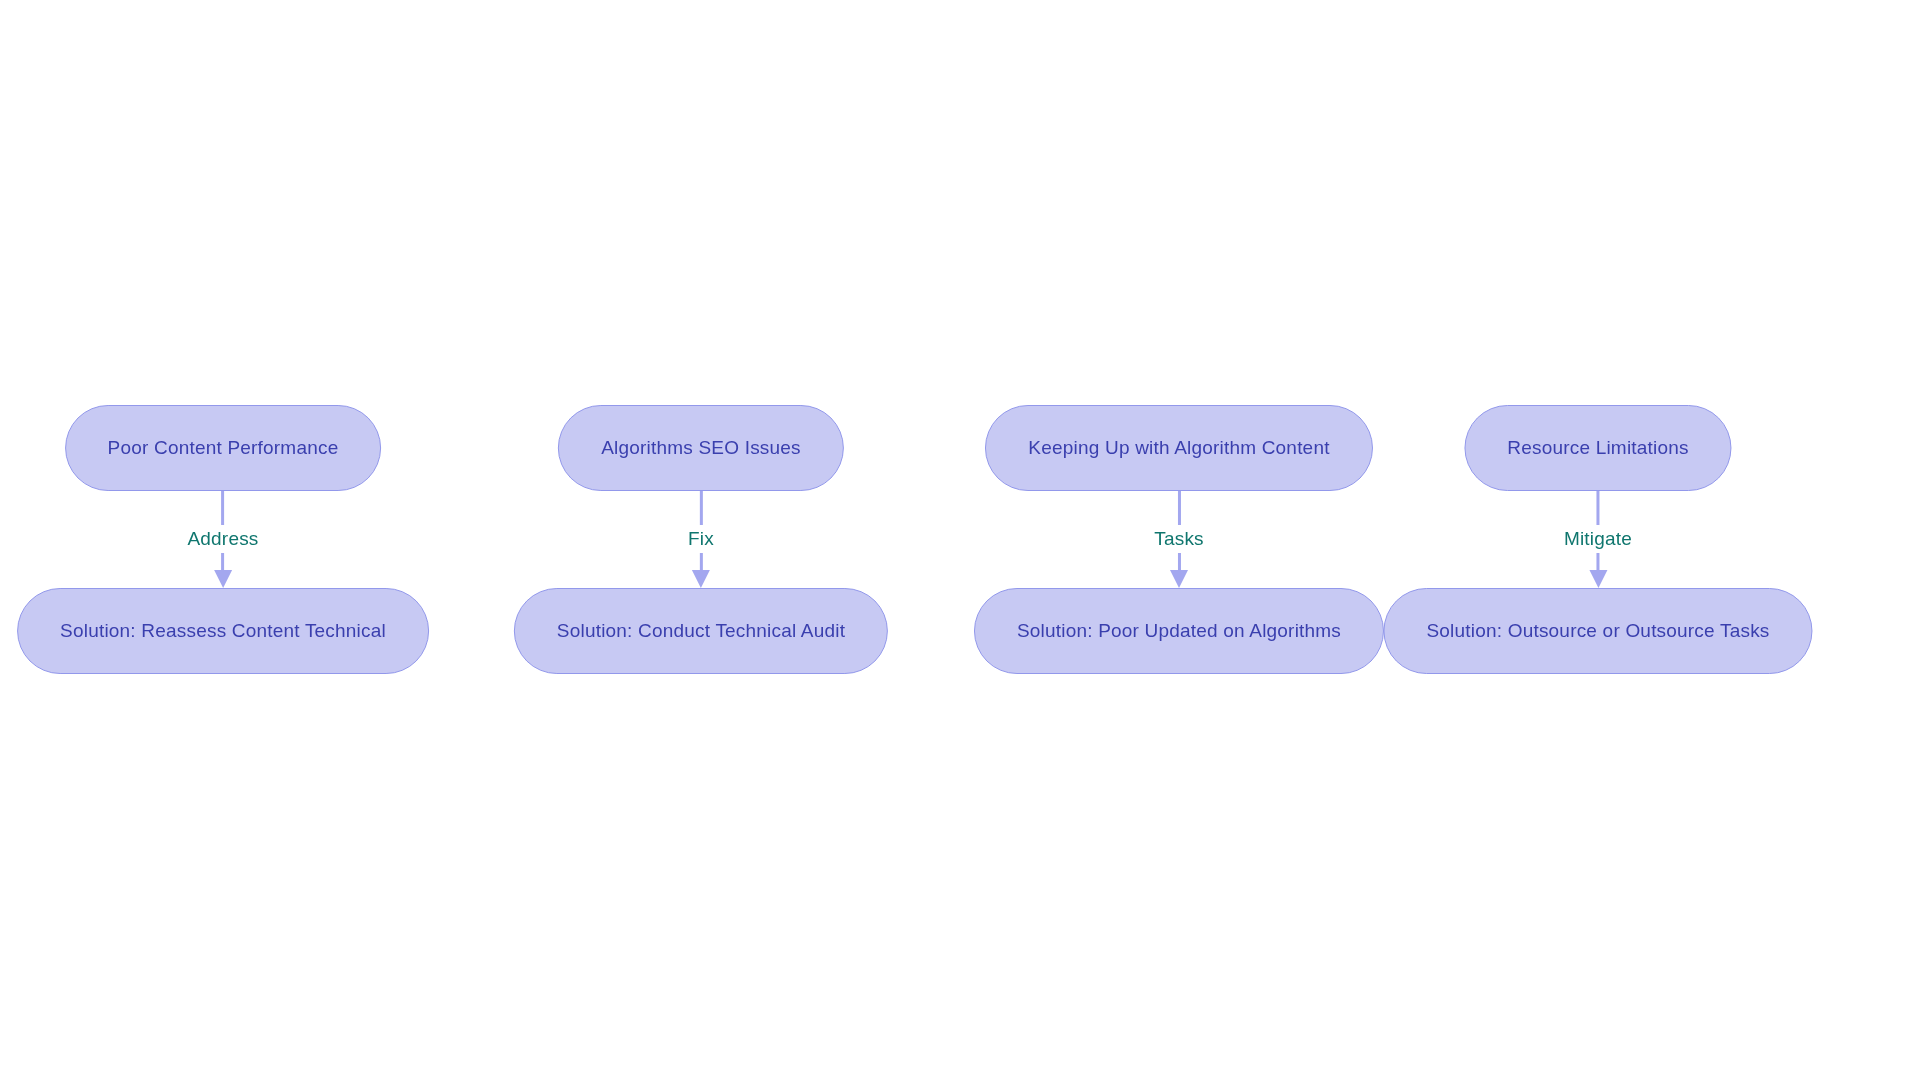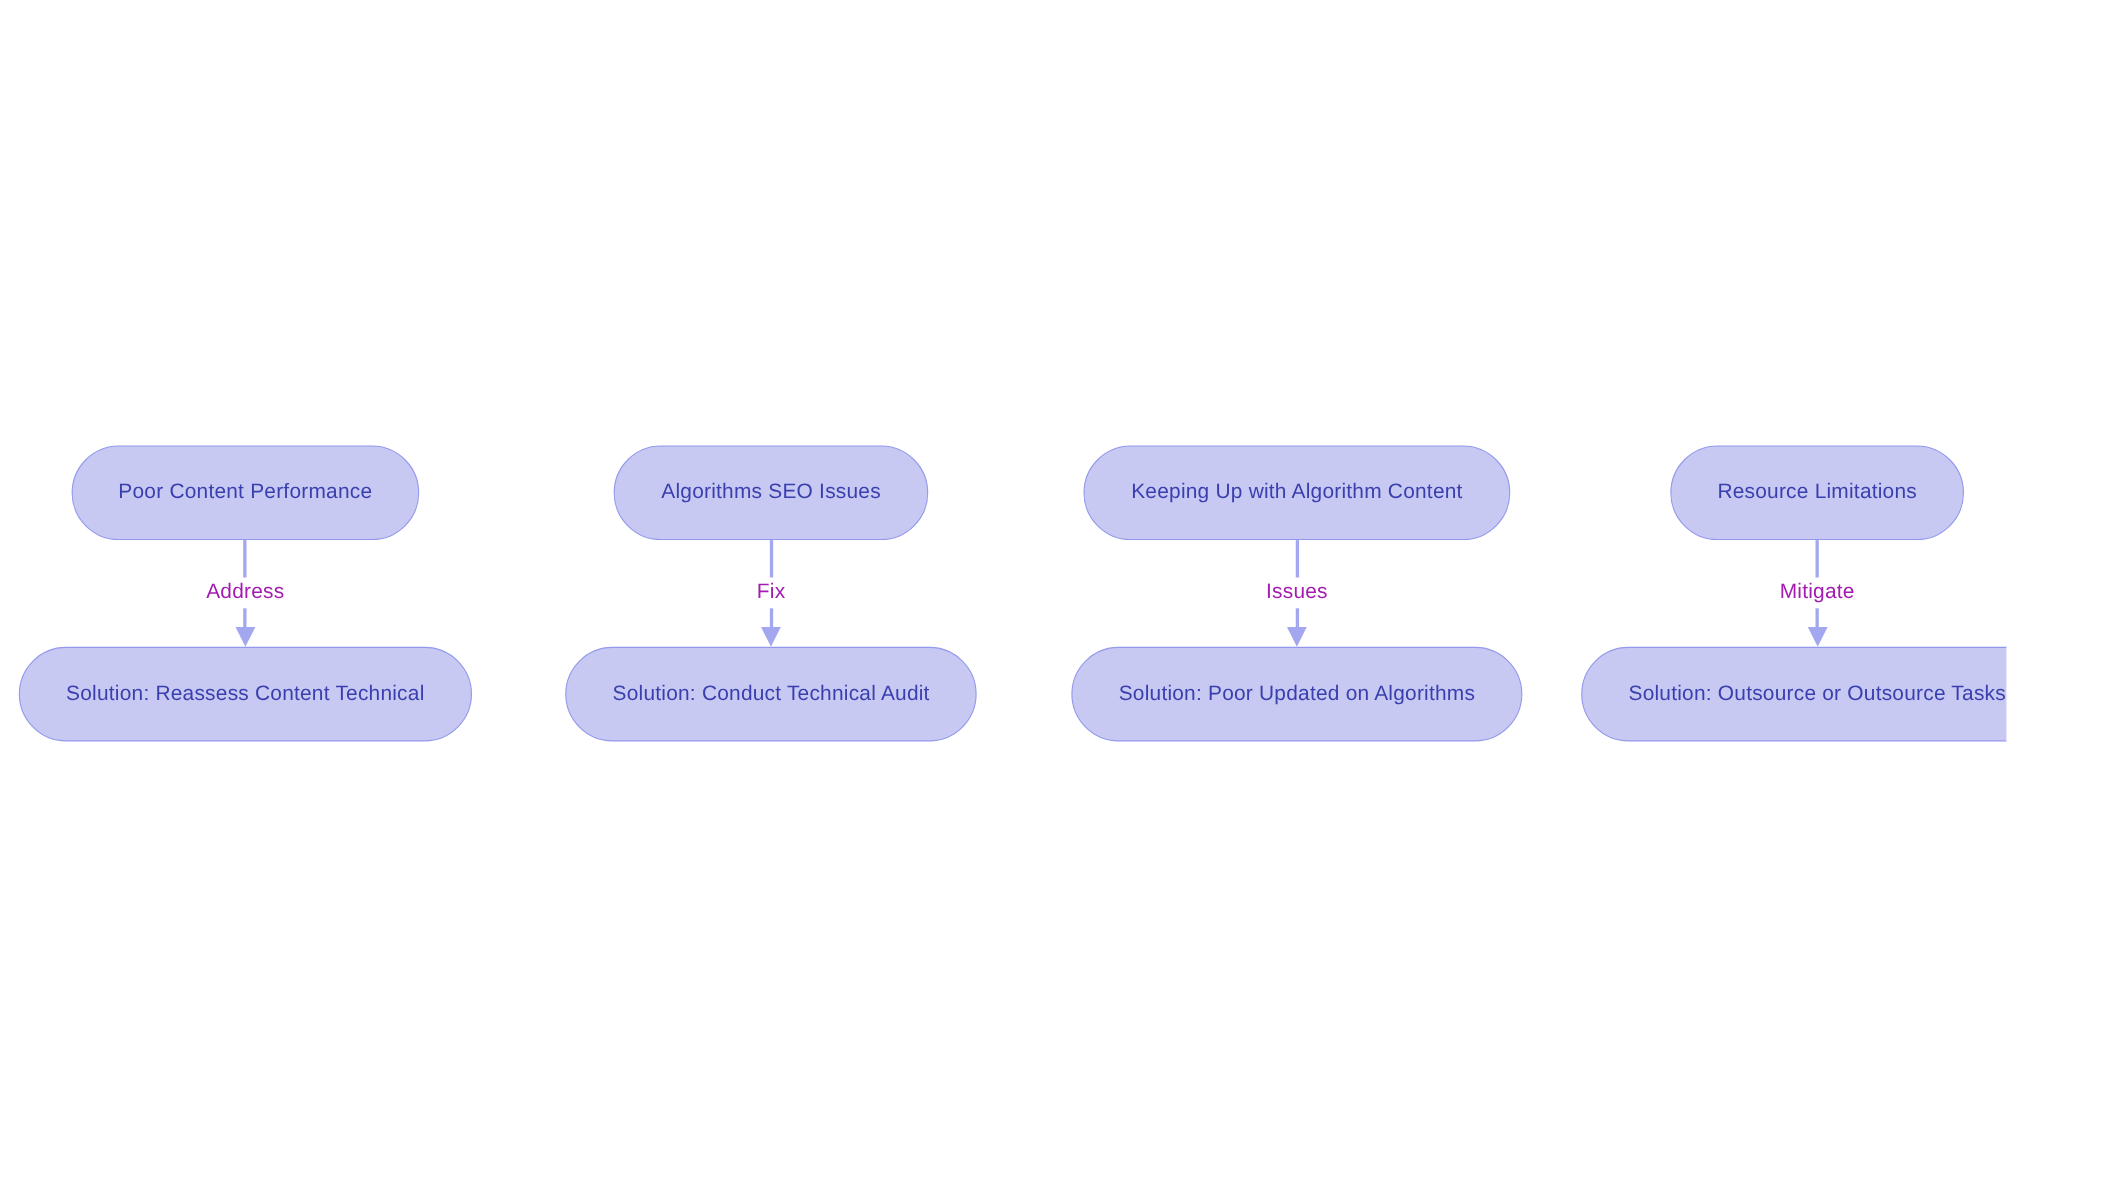--- a/index.html
+++ b/index.html
@@ -15,21 +15,21 @@
     position: absolute;
     top: 405px;
     transform: translateX(-50%);
     display: flex;
     flex-direction: column;
     align-items: center;
   }
   .col-1 { left: 223px; }
   .col-2 { left: 701px; }
   .col-3 { left: 1179px; }
-  .col-4 { left: 1652px; text-align: right; }
+  .col-4 { left: 1598px; text-align: right; }
   .node {
     box-sizing: border-box;
     height: 86px;
     border-radius: 43px;
     background: #C7C9F3;
     border: 1.6px solid #9298EB;
     color: #3A3FAE;
     font-size: 19px;
     letter-spacing: 0.2px;
     display: flex;
@@ -63,21 +63,21 @@
     border-right: 9px solid transparent;
     border-top: 18px solid #A3A7EF;
   }
   .edge-label {
     position: absolute;
     left: 50%;
     top: 48px;
     transform: translate(-50%, -50%);
     background: #ffffff;
     padding: 3px 9px;
-    color: #a21caf;
+    color: #0f766e;
     font-size: 19px;
     letter-spacing: 0.2px;
     white-space: nowrap;
   }
 </style>
 </head>
 <body>
 
 <div class="canvas">
 
@@ -99,21 +99,21 @@
       <div class="edge-label">Fix</div>
     </div>
     <div class="node">Solution: Conduct Technical Audit</div>
   </div>
 
   <div class="flow-col col-3">
     <div class="node">Keeping Up with Algorithm Content</div>
     <div class="edge">
       <div class="edge-line"></div>
       <div class="edge-arrowhead"></div>
-      <div class="edge-label">Issues</div>
+      <div class="edge-label">Tasks</div>
     </div>
     <div class="node">Solution: Poor Updated on Algorithms</div>
   </div>
 
   <div class="flow-col col-4">
     <div class="node">Resource Limitations</div>
     <div class="edge">
       <div class="edge-line"></div>
       <div class="edge-arrowhead"></div>
       <div class="edge-label">Mitigate</div>

